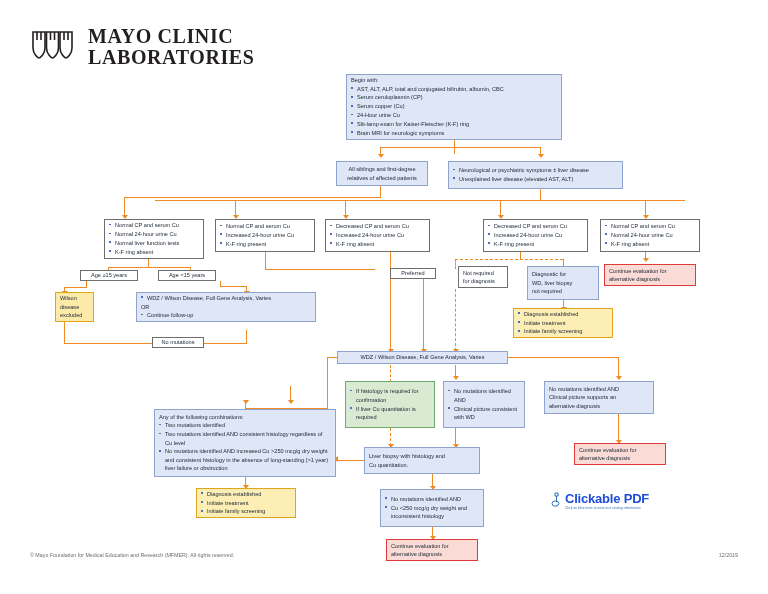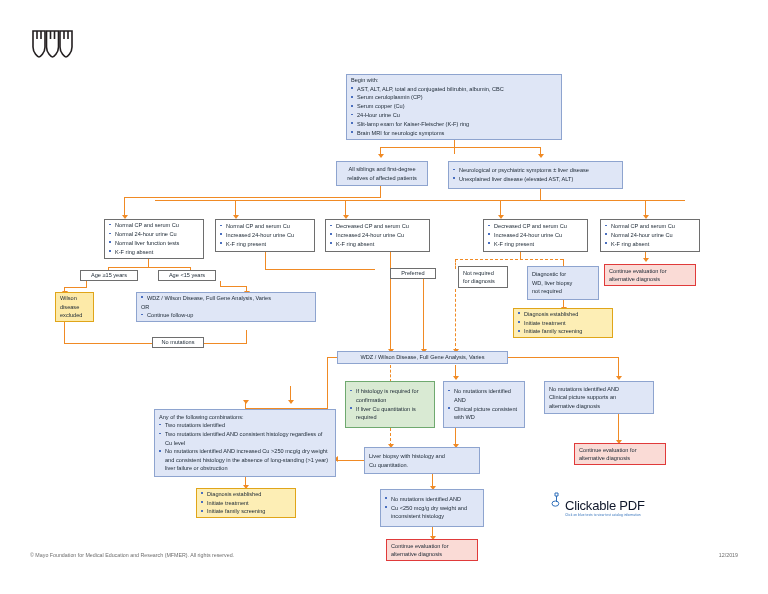--- a/index.html
+++ b/index.html
@@ -70,21 +70,21 @@
   }
   .arw-up{
     position:absolute;width:0;height:0;
     border-left:3px solid transparent;border-right:3px solid transparent;
     border-bottom:4.2px solid #f08a24;
   }
 
   
   .cpdf{position:absolute;left:551px;top:492px;display:flex;align-items:flex-start;gap:3px;}
   .cpdf .txt{display:flex;flex-direction:column;line-height:1;}
-  .cpdf .big{font-size:13px;color:#0f172a;font-weight:normal;letter-spacing:-.2px;margin-top:7px;}
+  .cpdf .big{font-size:13px;color:#1d4ed8;font-weight:bold;letter-spacing:-.2px;}
   .cpdf .sub{font-size:3.2px;color:#2f6fba;margin-top:2px;letter-spacing:.1px;}
 
   
   .copyright{position:absolute;left:30px;top:552px;font-size:5.3px;color:#6d6d6d;}
   .docdate{position:absolute;right:30px;top:552px;font-size:5.3px;color:#6d6d6d;}
 </style>
 </head>
 <body>
 
 <div id="stage">
@@ -92,20 +92,24 @@
   <div class="logo-wrap">
     <div class="shield-mark">
       <svg viewBox="0 0 46 40" width="46" height="40">
         <g fill="none" stroke="#231f20" stroke-width="1.6">
           <path d="M3 5 h12 v16 c0 6 -5 10 -6 10 c-1 0 -6 -4 -6 -10 z"></path>
           <path d="M16.5 5 h12 v16 c0 6 -5 10 -6 10 c-1 0 -6 -4 -6 -10 z"></path>
           <path d="M30 5 h12 v16 c0 6 -5 10 -6 10 c-1 0 -6 -4 -6 -10 z"></path>
           <path d="M7 5 v8 M11 5 v8 M20.5 5 v8 M24.5 5 v8 M34 5 v8 M38 5 v8"></path>
         </g>
       </svg>
+    </div>
+    <div class="mc-title">
+      <span>MAYO CLINIC</span>
+      <span>LABORATORIES</span>
     </div>
   </div>
 
   <div class="ln lnv" style="left:454px;top:140px;height:14px;"></div>
   <div class="ln lnh" style="left:380px;top:147px;width:160px;"></div>
   <div class="ln lnv" style="left:380px;top:147px;height:8px;"></div>
   <div class="arw" style="left:377.5px;top:154px;"></div>
   <div class="ln lnv" style="left:540px;top:147px;height:8px;"></div>
   <div class="arw" style="left:537.5px;top:154px;"></div>
 

